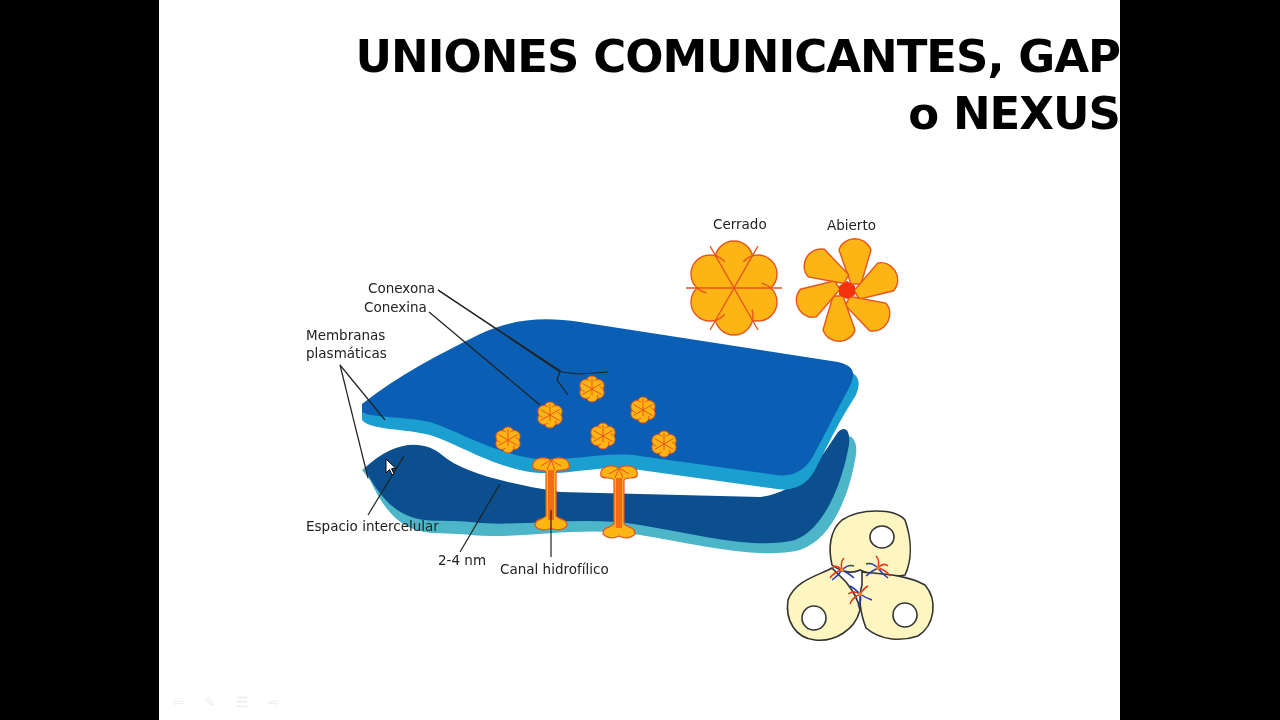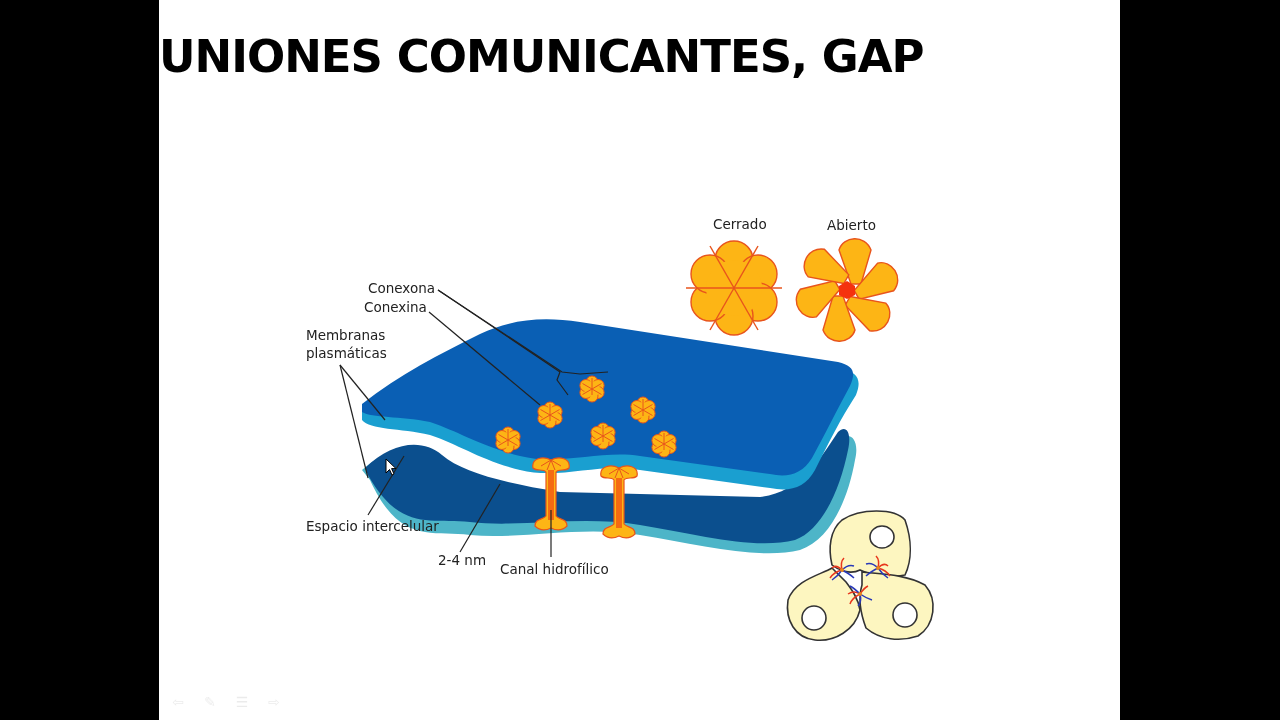--- a/index.html
+++ b/index.html
@@ -1,30 +1,31 @@
 <!DOCTYPE html>
 <html><head>
 <meta charset="utf-8">
 <style>
   html,body{margin:0;padding:0;}
   body{width:1280px;height:720px;background:#000;position:relative;overflow:hidden;font-family:"DejaVu Sans","Liberation Sans",sans-serif;}
   #slide{position:absolute;left:159px;top:0;width:961px;height:720px;background:#fff;}
-  #title{position:absolute;left:0;top:28px;width:961px;text-align:left;font-family:"DejaVu Sans","Liberation Sans",sans-serif;font-weight:bold;font-size:45px;line-height:57px;color:#000;letter-spacing:-1px;}
+  #title{position:absolute;left:0;top:28px;width:961px;text-align:right;font-family:"DejaVu Sans","Liberation Sans",sans-serif;font-weight:bold;font-size:45px;line-height:57px;color:#000;letter-spacing:-1px;}
   #diagram{position:absolute;left:0;top:0;width:961px;height:720px;}
   .lbl{font-family:"DejaVu Sans","Liberation Sans",sans-serif;font-size:13.5px;fill:#222;}
   #nav{position:absolute;left:10px;top:694px;display:flex;gap:14px;opacity:0.12;}
   .navbtn{width:18px;height:16px;font-size:14px;line-height:16px;color:#666;text-align:center;cursor:pointer;}
   #cursor{position:absolute;left:385px;top:458px;width:14px;height:20px;}
 </style>
 </head>
 <body>
 
 <div id="slide">
   <div id="title">
     <div>UNIONES COMUNICANTES, GAP</div>
+    <div>o NEXUS</div>
   </div>
 
   <svg id="diagram" viewBox="159 0 961 720" xmlns="http://www.w3.org/2000/svg">
     <defs>
       <g id="petal6">
 
         <g stroke="#e8541c" stroke-width="1" fill="#fdb515">
           <circle cx="0" cy="-7" r="6"></circle>
           <circle cx="6.1" cy="-3.5" r="6"></circle>
           <circle cx="6.1" cy="3.5" r="6"></circle>

